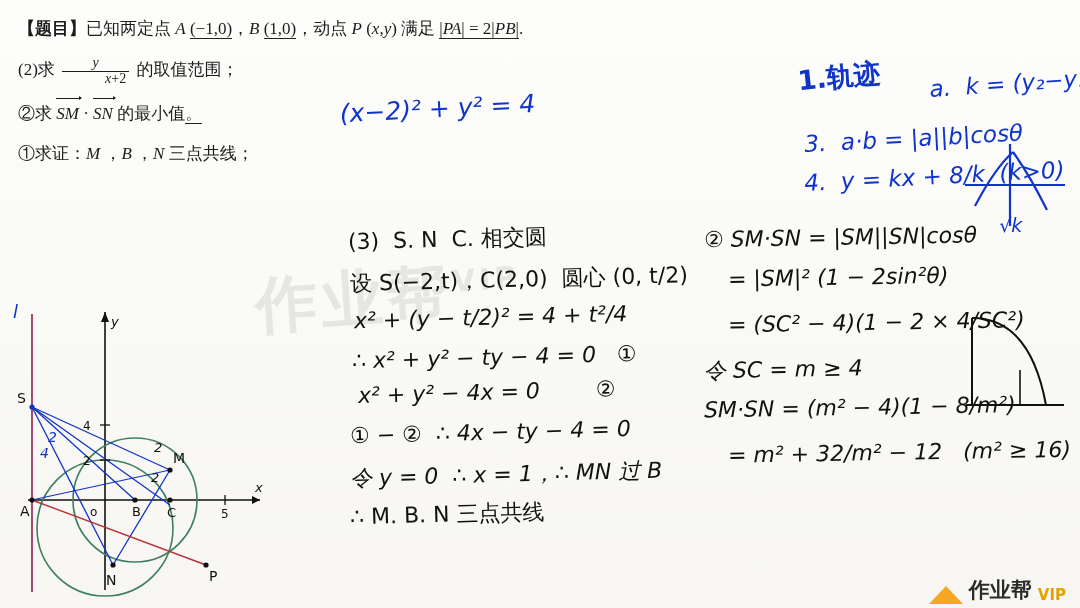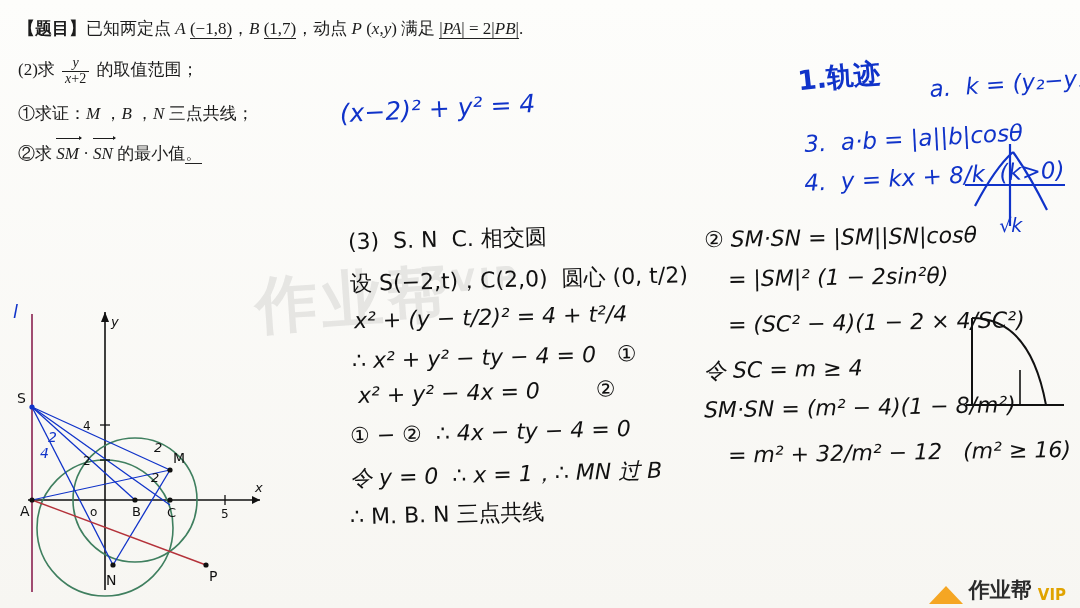--- a/index.html
+++ b/index.html
@@ -20,21 +20,21 @@
     left:18px;top:16px;
     width:700px;
     color:#1c1c1c;
     font-size:17px;
     line-height:1.55;
   }
   .printed .line{margin-bottom:14px;white-space:nowrap;}
   .it{font-style:italic;font-family:"Liberation Serif",serif;}
   .frac{display:inline-block;vertical-align:-0.55em;text-align:center;font-size:14px;line-height:1.05;margin:0 3px;}
   .frac .num{display:block;border-bottom:1px solid #1c1c1c;padding:0 3px;}
-  .frac .den{display:block;padding:0 3px;}
+  .frac .den{display:block;padding:0 3px;margin-left:40px;}
   .ul{border-bottom:1.5px solid #222;}
   .vecbar{position:relative;display:inline-block;}
   .vecbar:after{content:"";position:absolute;left:0;right:-2px;top:-3px;height:1px;background:#1c1c1c;}
   .vecbar:before{content:"";position:absolute;right:-3px;top:-5px;border-left:3px solid #1c1c1c;border-top:2px solid transparent;border-bottom:2px solid transparent;}
 
   
   .hw{
     position:absolute;
     font-family:"DejaVu Sans", sans-serif;
     white-space:pre;
@@ -73,30 +73,30 @@
   }
   .logo .vip{color:#e0a300;font-size:15px;}
 </style>
 </head>
 <body>
 
 <div class="page">
 
   <div class="printed">
     <div class="line">
-      <b>【题目】</b>已知两定点 <span class="it">A</span> <span class="ul">(−1,8)</span>，<span class="it">B</span> <span class="ul">(1,7)</span>，动点 <span class="it">P</span> (<span class="it">x</span>,<span class="it">y</span>) 满足 <span class="ul">|<span class="it">PA</span>| = 2|<span class="it">PB</span>|</span>.
+      <b>【题目】</b>已知两定点 <span class="it">A</span> <span class="ul">(−1,0)</span>，<span class="it">B</span> <span class="ul">(1,0)</span>，动点 <span class="it">P</span> (<span class="it">x</span>,<span class="it">y</span>) 满足 <span class="ul">|<span class="it">PA</span>| = 2|<span class="it">PB</span>|</span>.
     </div>
     <div class="line">
       (2)求 <span class="frac"><span class="num"><span class="it">y</span></span><span class="den"><span class="it">x</span>+2</span></span> 的取值范围；
     </div>
     <div class="line">
+      ②求 <span class="vecbar"><span class="it">SM</span></span> · <span class="vecbar"><span class="it">SN</span></span> 的最小值<span class="ul">。</span>
+    </div>
+    <div class="line">
       ①求证：<span class="it">M</span> ，<span class="it">B</span> ，<span class="it">N</span> 三点共线；
-    </div>
-    <div class="line">
-      ②求 <span class="vecbar"><span class="it">SM</span></span> · <span class="vecbar"><span class="it">SN</span></span> 的最小值<span class="ul">。</span>
     </div>
   </div>
 
   <div class="hw hw-blue hw-i" style="left:308px;top:66px;font-size:25px;transform:rotate(-3deg);">
     <span>(x−2)² + y² = 4</span>
   </div>
 
   <div class="hw hw-blue" style="left:760px;top:30px;font-size:27px;transform:rotate(-6deg);font-weight:bold;">
     <span>1.轨迹</span>
   </div>

